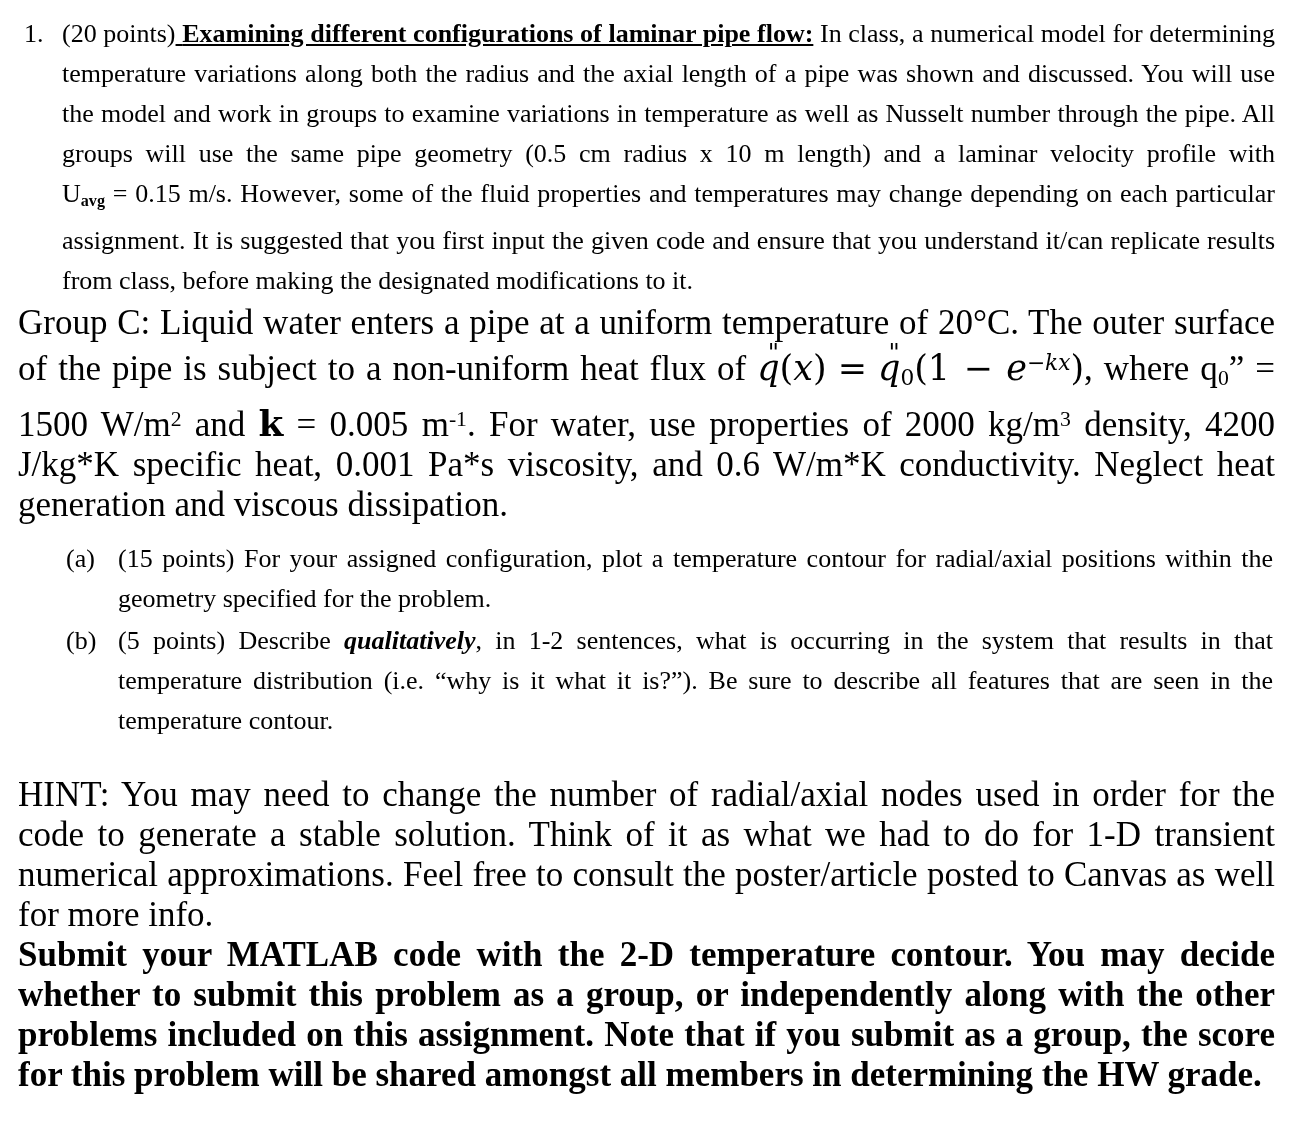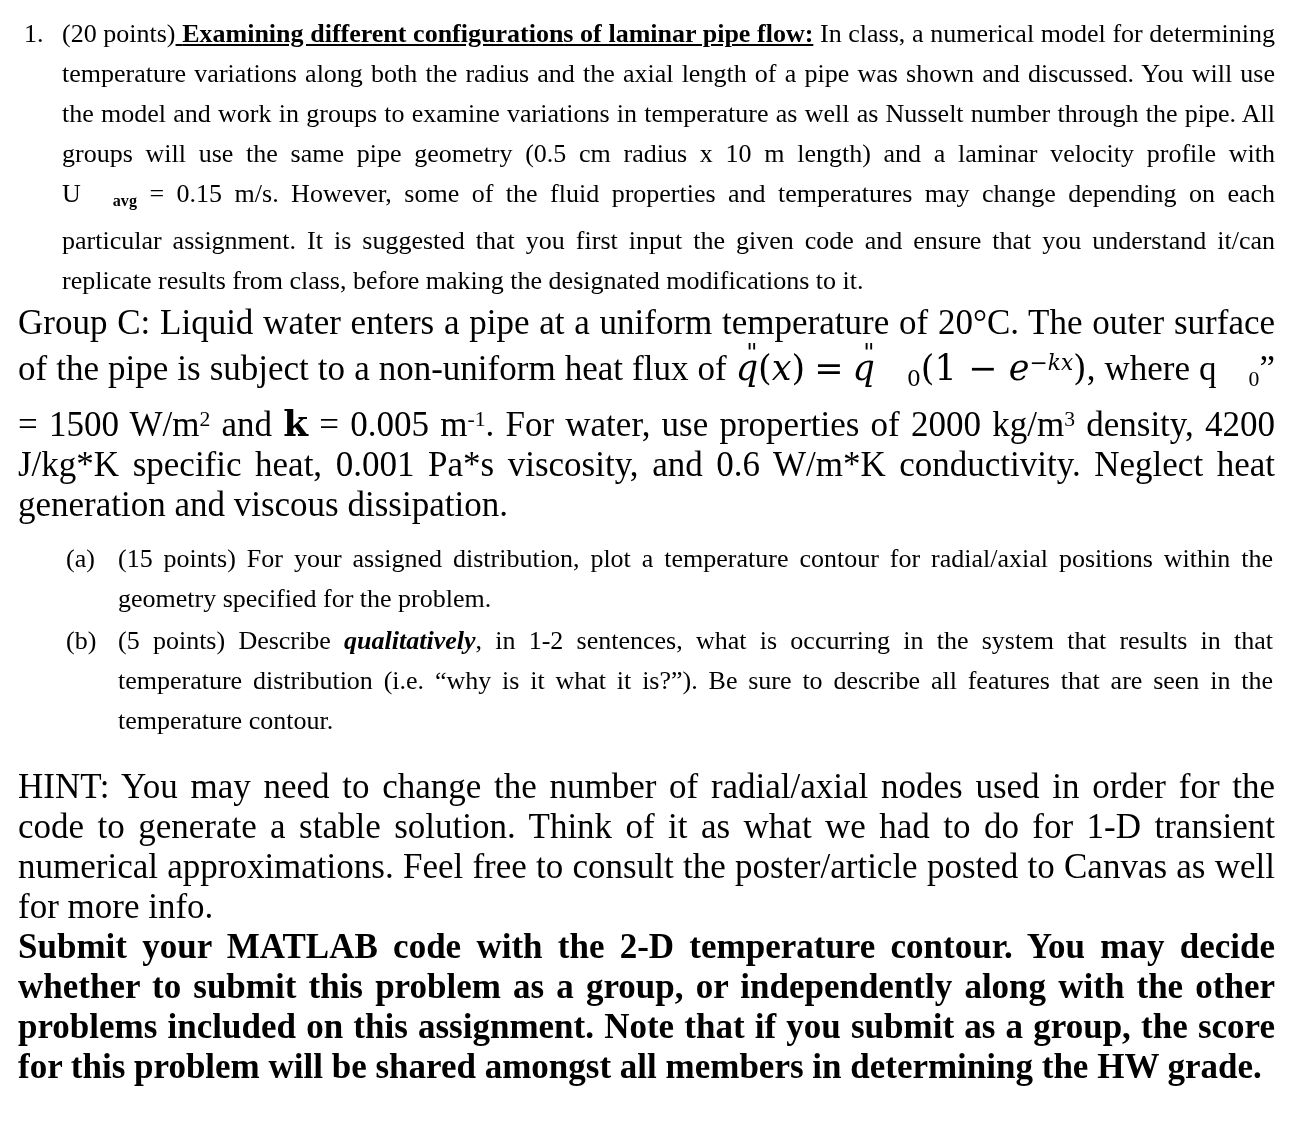--- a/index.html
+++ b/index.html
@@ -40,21 +40,20 @@
     text-justify: inter-word;
   }
   .b { font-weight: normal; }
   .u { text-decoration: underline; }
   .bu { font-weight: bold; text-decoration: underline; }
   .bi { font-weight: bold; font-style: italic; }
   sub {
     font-size: 0.62em;
     vertical-align: -0.25em;
     font-weight: bold;
-    margin-left: 32px;
   }
   sup {
     font-size: 0.62em;
     vertical-align: 0.48em;
   }
   .para {
     font-size: 35px;
     line-height: 40px;
     text-align: justify;
     text-justify: inter-word;
@@ -108,21 +107,21 @@
   }
   .sub-text {
     flex: 1 1 auto;
     font-size: 26px;
     line-height: 40px;
     text-align: justify;
     text-justify: inter-word;
     padding-right: 2px;
   }
   .hint {
-    margin-top: 26px;
+    margin-top: 34px;
   }
   .submit {
     font-weight: bold;
   }
   .nowrap { white-space: nowrap; }
 </style>
 </head>
 <body>
 
 <div class="page">
@@ -146,21 +145,21 @@
     <span class="nowrap"><span class="kbold">k</span> <span>= 0.005 m</span><sup>-1</sup></span><span>. For water, use properties of</span>
     <span class="b nowrap"><span>2000 kg/m</span><sup>3</sup></span>
     <span class="b">density, 4200 J/kg*K specific heat, 0.001 Pa*s viscosity, and 0.6 W/m*K conductivity</span><span>. Neglect heat generation and viscous dissipation.</span>
   </p>
 
   <ul class="sublist">
     <li class="sub-item">
       <div class="sub-label">(a)</div>
       <div class="sub-text">
         <span class="b">(15 points)</span>
-        <span>For your assigned distribution, plot a temperature contour for radial/axial positions within the geometry specified for the problem.</span>
+        <span>For your assigned configuration, plot a temperature contour for radial/axial positions within the geometry specified for the problem.</span>
       </div>
     </li>
     <li class="sub-item">
       <div class="sub-label">(b)</div>
       <div class="sub-text">
         <span class="b">(5 points)</span>
         <span>Describe</span>
         <span class="bi">qualitatively</span><span>, in 1-2 sentences, what is occurring in the system that results in that temperature distribution (i.e. “why is it what it is?”). Be sure to describe all features that are seen in the temperature contour.</span>
       </div>
     </li>

